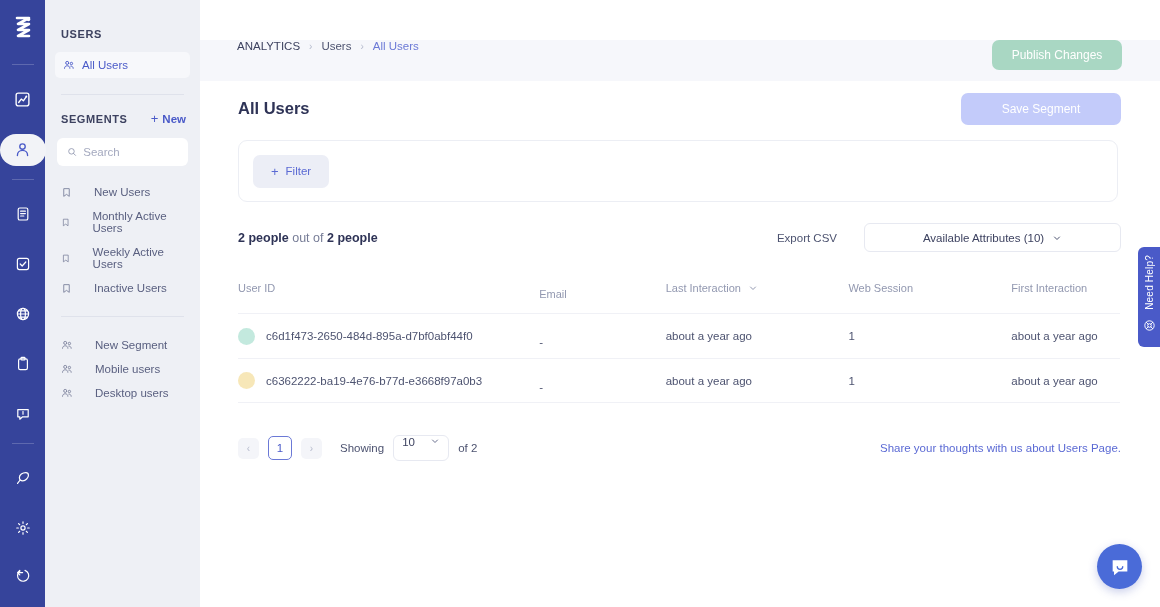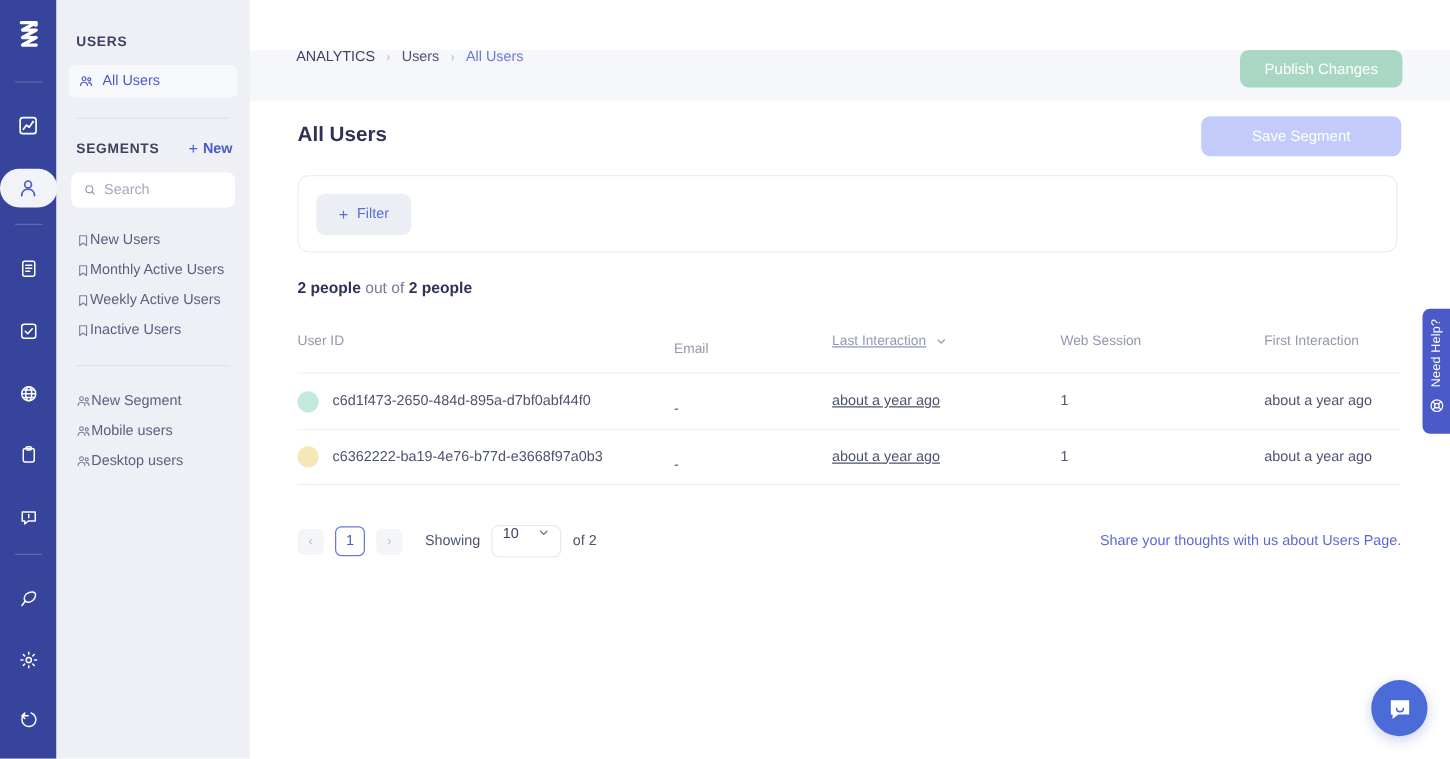--- a/index.html
+++ b/index.html
@@ -73,21 +73,21 @@
     padding: 0 10px;
   }
   .search-box input {
     border: 0; outline: 0; background: transparent;
     font-family: "Liberation Sans", sans-serif; font-size: 11.5px;
     color: #5a6080; width: 100%;
   }
   .search-box input::placeholder { color: #a4a9bf; }
   .seg-list { margin-top: 2px; }
   .seg-item {
-    display: flex; align-items: center; gap: 0;
+    display: flex; align-items: center; gap: 22px;
     padding: 6px 16px; font-size: 11.5px; color: #5a6080; cursor: pointer;
   }
 
   
   .main { flex: 1 1 auto; height: 607px; background: #ffffff; position: relative; }
 
   .topbar {
     height: 41px; background: #f6f7fb;
     display: flex; align-items: flex-start; justify-content: space-between;
     padding: 0 38px 0 37px; position: relative; margin-top: 40px;
@@ -153,21 +153,21 @@
   .th {
     font-size: 11px; color: #9298b0; display: flex; align-items: center; gap: 7px;
   }
   .tbl-row {
     height: 45px; border-top: 1px solid #f0f1f6;
     font-size: 11.5px; color: #4d5370;
   }
   .tbl-row:last-child { border-bottom: 1px solid #f0f1f6; }
   .c1 { width: 305px; display: flex; align-items: center; gap: 11px; }
   .c2 { width: 128px; margin-top: 12px; }
-  .c3 { width: 185px; text-decoration: underline; }
+  .c3 { width: 185px; }
   .c4 { width: 165px; }
   .c5 { width: 110px; }
   .avatar { width: 17px; height: 17px; border-radius: 50%; flex: 0 0 17px; opacity: .85; }
 
   
   .pager {
     display: flex; align-items: center; justify-content: space-between;
     margin: 32px 39px 0 38px;
   }
   .pager-left { display: flex; align-items: center; gap: 9px; font-size: 11.5px; color: #4d5370; }
@@ -421,20 +421,29 @@
     <div class="filter-card">
       <button class="btn-filter">
         <span class="plus">+</span>
         <span>Filter</span>
       </button>
     </div>
 
     <div class="stats-row">
       <div class="stats-text">
         <b>2 people</b><span> out of </span><b>2 people</b>
+      </div>
+      <div class="stats-right">
+        <span class="export-csv">Export CSV</span>
+        <div class="attr-select">
+          <span>Available Attributes (10)</span>
+          <svg width="10" height="10" viewBox="0 0 20 20" fill="none" stroke="#4d5370" stroke-width="2">
+            <path d="M5 8 L10 13 L15 8" stroke-linecap="round" stroke-linejoin="round"></path>
+          </svg>
+        </div>
       </div>
     </div>
 
     <div class="tbl">
       <div class="tbl-head">
         <div class="th c1">
           <span>User ID</span>
         </div>
         <div class="th c2">
           <span>Email</span>

